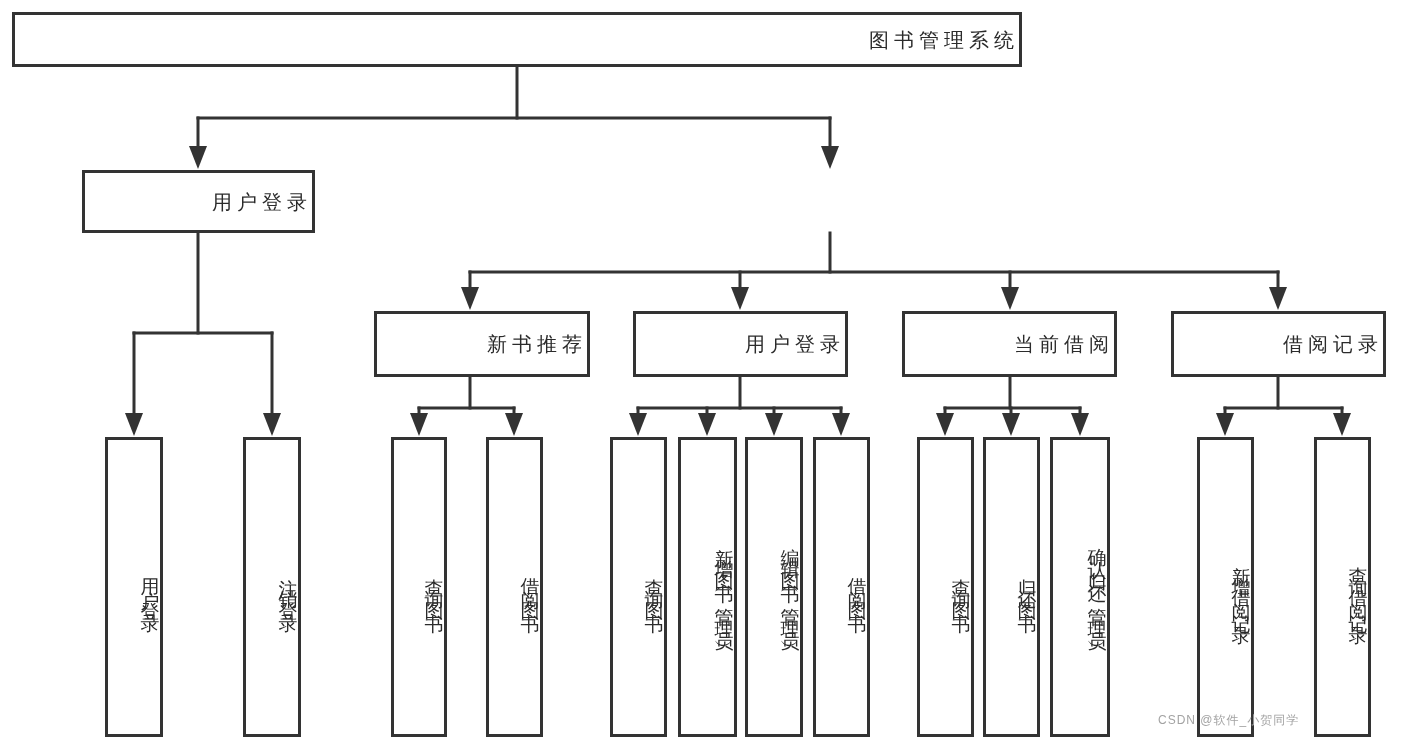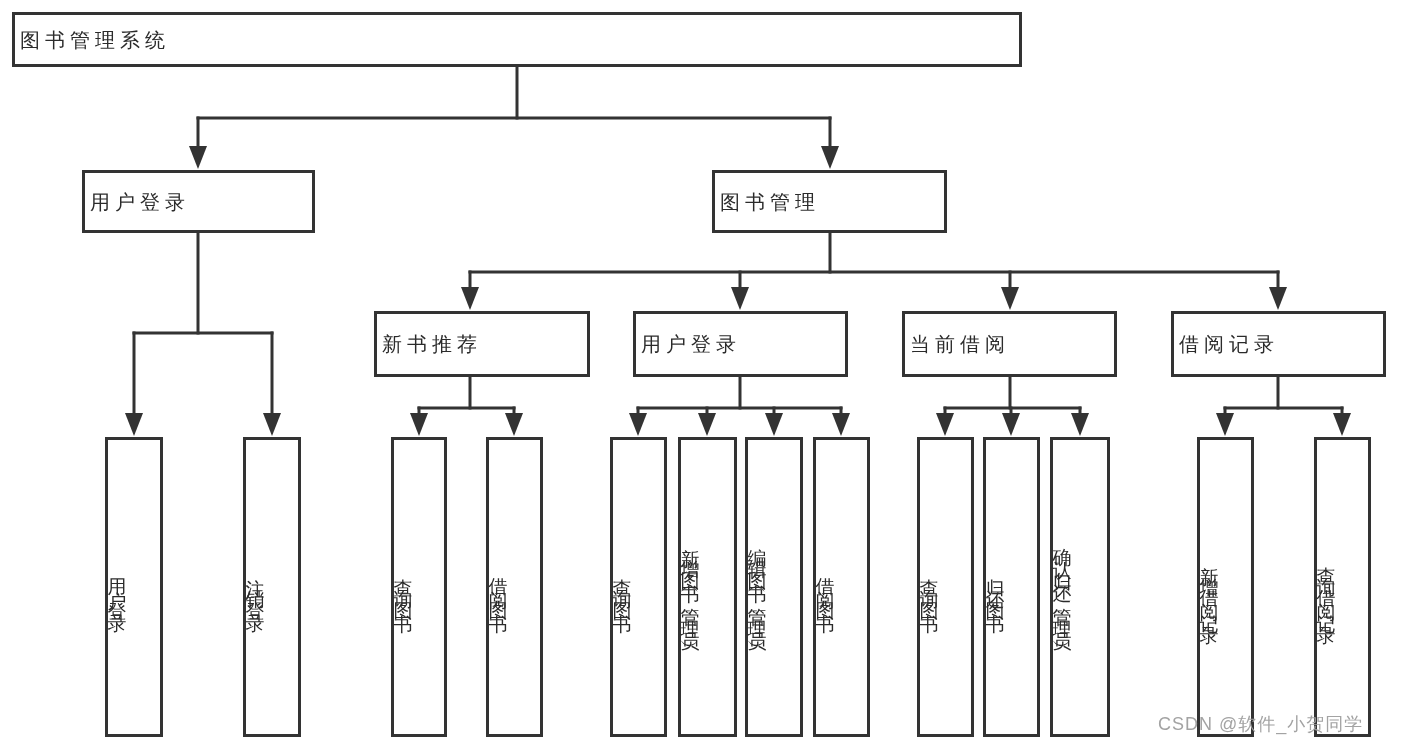--- a/index.html
+++ b/index.html
@@ -9,21 +9,21 @@
     background:var(--bg,#fff);
     font-family:"Liberation Sans","DejaVu Sans",sans-serif;
     overflow:hidden;
   }
   svg.connectors{position:absolute;left:0;top:0;z-index:1;}
   .node{
     position:absolute;
     box-sizing:border-box;
     background:#fff;
     border:3px solid var(--line,#333);
-    display:flex;align-items:center;justify-content:flex-start;
+    display:flex;align-items:center;justify-content:flex-end;
     z-index:2;
     color:var(--text,#2b2b2b);
   }
   .node.h .label{
     font-size:20px;
     letter-spacing:5px;
     text-indent:5px;
     white-space:nowrap;
     line-height:1.2;
   }
@@ -32,21 +32,21 @@
     text-orientation:mixed;
     font-size:19px;
     letter-spacing:12px;
     line-height:1;
     white-space:nowrap;
   }
   .watermark{
     position:absolute;
     left:1158px;top:712px;
     z-index:3;
-    font-size:18px;
+    font-size:12px;
     letter-spacing:1px;
     color:var(--wm,#a3a3a3);
     white-space:nowrap;
   }
 </style>
 </head>
 <body>
 
 <div class="stage" style="--line: #333333; --text: #2b2b2b; --bg: #ffffff; --wm: #a3a3a3;">
 
@@ -105,23 +105,20 @@
       <polygon points="1333,413 1351,413 1342,436" fill="#333333"></polygon>
     </svg>
 
   <div class="node h" style="left:12px;top:12px;width:1010px;height:55px">
     <span class="label">图书管理系统</span>
   </div>
 
   <div class="node h" style="left:82px;top:170px;width:233px;height:63px">
     <span class="label">用户登录</span>
   </div>
-  <div class="node h" style="left:712px;top:170px;width:235px;height:63px">
-    <span class="label">图书管理</span>
-  </div>
 
   <div class="node h" style="left:374px;top:311px;width:216px;height:66px">
     <span class="label">新书推荐</span>
   </div>
   <div class="node h" style="left:633px;top:311px;width:215px;height:66px">
     <span class="label">用户登录</span>
   </div>
   <div class="node h" style="left:902px;top:311px;width:215px;height:66px">
     <span class="label">当前借阅</span>
   </div>

